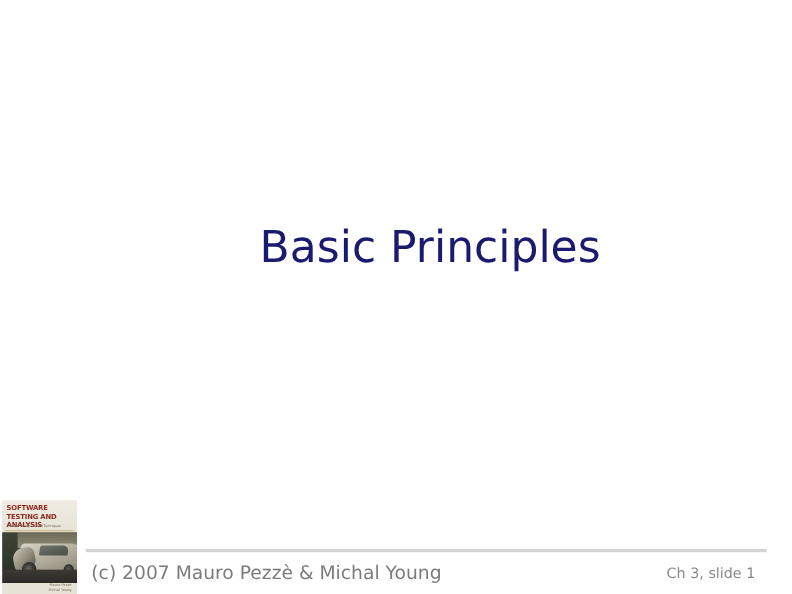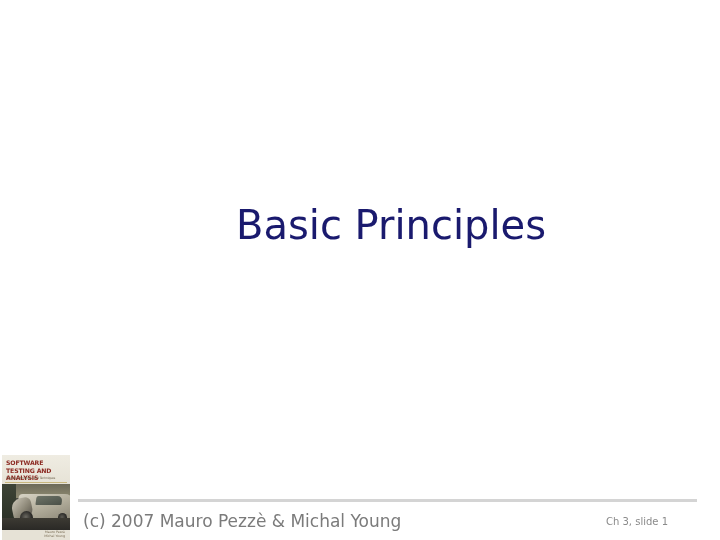--- a/index.html
+++ b/index.html
@@ -57,21 +57,21 @@
     font-size: 17px;
     line-height: 17px;
     color: #7b7b7b;
     white-space: nowrap;
   }
   .footer-right {
     position: absolute;
     left: 606px;
     top: 513px;
     font-family: "DejaVu Sans", sans-serif;
-    font-size: 10px;
+    font-size: 13px;
     line-height: 17px;
     color: #8a8a8a;
     white-space: nowrap;
   }
 
   
   .book-cover {
     position: absolute;
     left: 2px;
     top: 455px;

